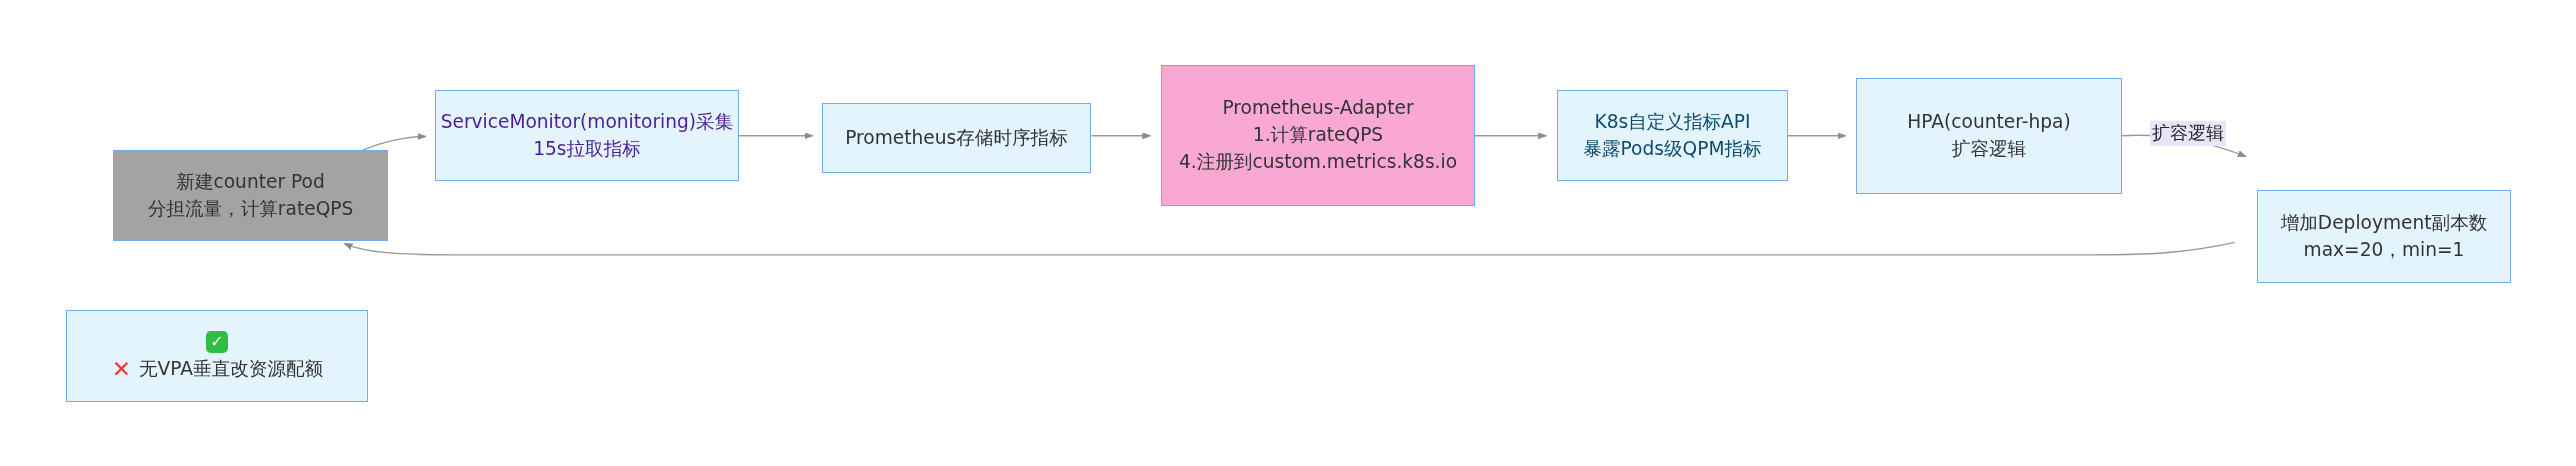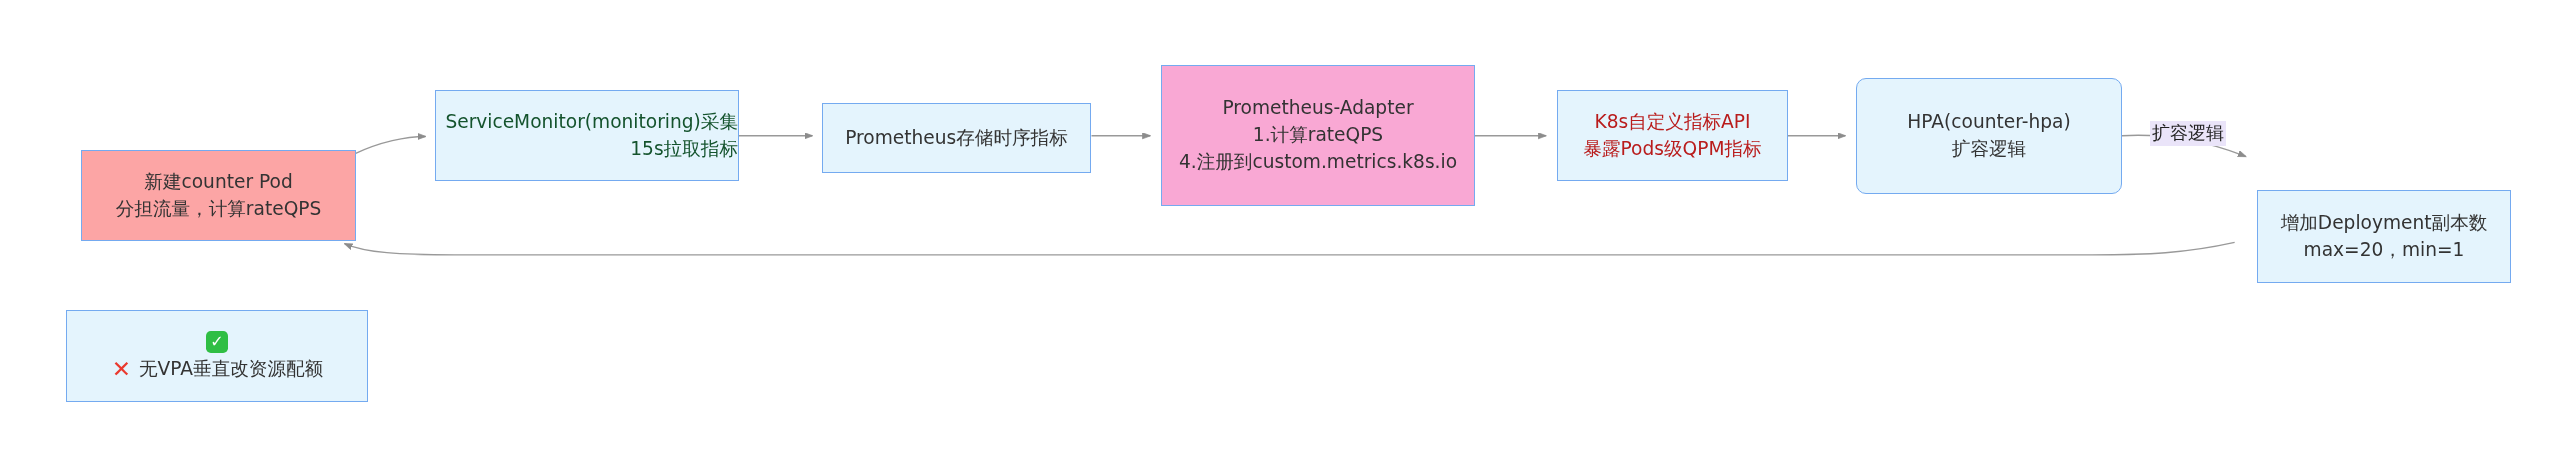--- a/index.html
+++ b/index.html
@@ -113,46 +113,46 @@
       <path d="M 516 223 C 552 206, 590 198, 618 198" marker-end="url(#arrow)"></path>
       <path d="M 1073 197 L 1180 197" marker-end="url(#arrow)"></path>
       <path d="M 1586 197 L 1671 197" marker-end="url(#arrow)"></path>
       <path d="M 2143 197 L 2246 197" marker-end="url(#arrow)"></path>
       <path d="M 2597 197 L 2681 197" marker-end="url(#arrow)"></path>
       <path d="M 3083 197 C 3140 193, 3205 204, 3263 227" marker-end="url(#arrow)"></path>
       <path d="M 3247 352 C 3175 368, 3120 370, 3040 370 L 660 370 C 580 370, 532 367, 501 354" marker-end="url(#arrow)"></path>
     </g>
   </svg>
 
-  <div class="node n1" style="background: #fca5a5; border-color: rgb(116, 170, 240); color: rgb(51, 51, 51);">
+  <div class="node n1" style="background: #a3a3a3; border-color: rgb(116, 170, 240); color: rgb(51, 51, 51); margin-left: 32px;">
     <div>新建counter Pod</div>
     <div>分担流量，计算rateQPS</div>
   </div>
 
-  <div class="node n2" style="background: rgb(228, 244, 253); border-color: rgb(116, 170, 240); color: #14532d; align-items: flex-end;">
+  <div class="node n2" style="background: rgb(228, 244, 253); border-color: rgb(116, 170, 240); color: #4c1d95;">
     <div>ServiceMonitor(monitoring)采集</div>
     <div>15s拉取指标</div>
   </div>
 
   <div class="node n3" style="background: rgb(228, 244, 253); border-color: rgb(116, 170, 240); color: rgb(51, 51, 51);">
     <div>Prometheus存储时序指标</div>
   </div>
 
   <div class="node n4" style="background: #f9a8d4; border-color: rgb(116, 170, 240); color: rgb(51, 51, 51);">
     <div>Prometheus-Adapter</div>
     <div>1.计算rateQPS</div>
     <div>4.注册到custom.metrics.k8s.io</div>
   </div>
 
-  <div class="node n5" style="background: rgb(228, 244, 253); border-color: rgb(116, 170, 240); color: #b91c1c;">
+  <div class="node n5" style="background: rgb(228, 244, 253); border-color: rgb(116, 170, 240); color: #0c4a6e;">
     <div>K8s自定义指标API</div>
     <div>暴露Pods级QPM指标</div>
   </div>
 
-  <div class="node n6" style="background: rgb(228, 244, 253); border-color: rgb(116, 170, 240); color: rgb(51, 51, 51); border-radius: 10px;">
+  <div class="node n6" style="background: rgb(228, 244, 253); border-color: rgb(116, 170, 240); color: rgb(51, 51, 51);">
     <div>HPA(counter-hpa)</div>
     <div>扩容逻辑</div>
   </div>
 
   <div class="node n7" style="background: rgb(228, 244, 253); border-color: rgb(116, 170, 240); color: rgb(51, 51, 51);">
     <div>增加Deployment副本数</div>
     <div>max=20，min=1</div>
   </div>
 
   <div class="edge-label" style="background: rgb(234, 228, 249);">扩容逻辑</div>

